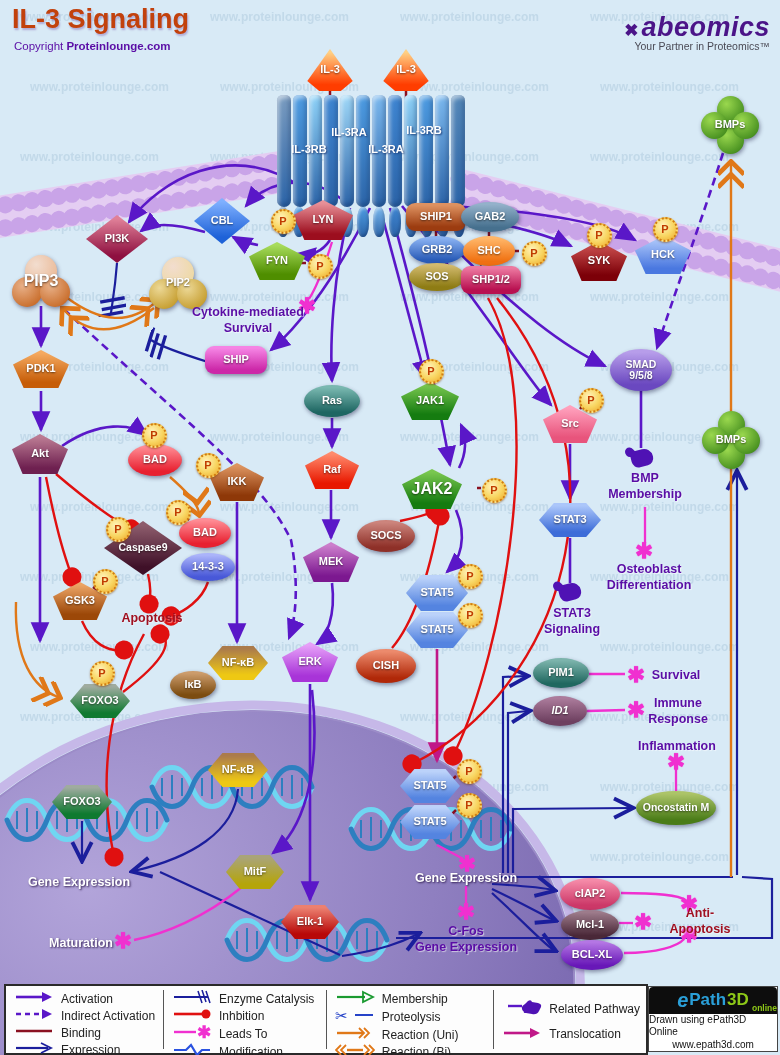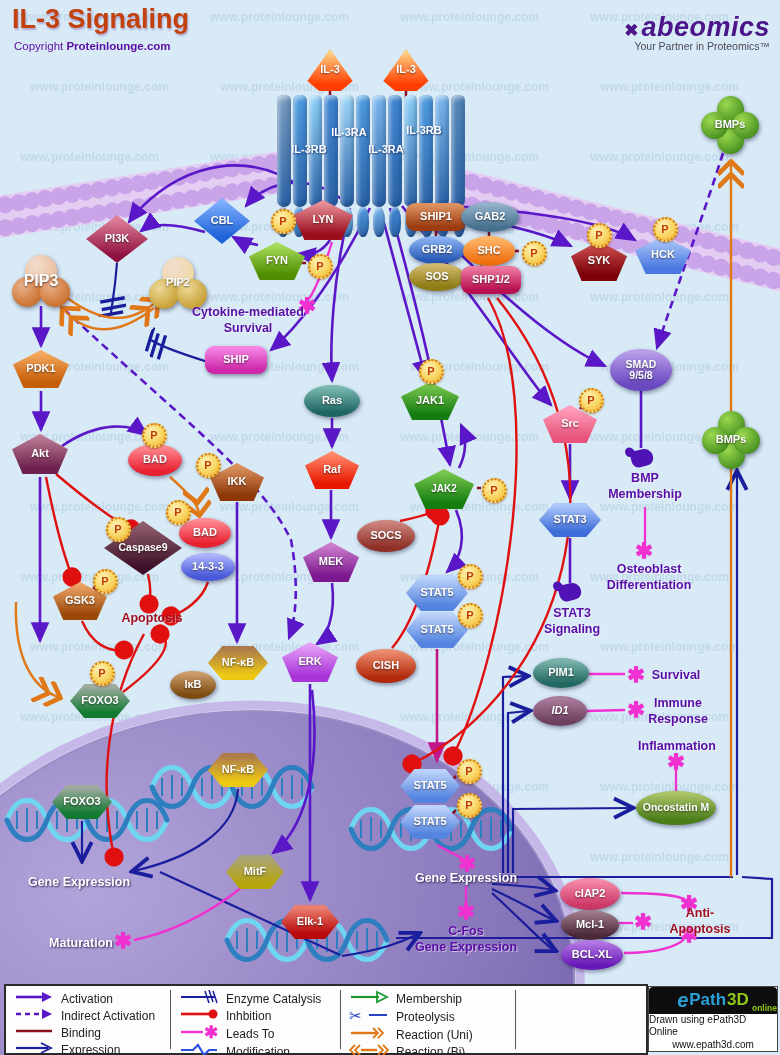--- a/index.html
+++ b/index.html
@@ -422,21 +422,21 @@
       </div>
       <div class="node s-pent" style="left: 305px; top: 451px; width: 54px; height: 38px; font-size: 11px; background: linear-gradient(rgb(255, 138, 108) 8%, rgb(232, 24, 0) 85%);">
         <span class="lbl" style="white-space: pre-line;">Raf</span>
       </div>
       <div class="node s-pent" style="left: 303px; top: 542px; width: 56px; height: 40px; font-size: 11px; background: linear-gradient(rgb(204, 126, 204) 8%, rgb(124, 24, 144) 85%);">
         <span class="lbl" style="white-space: pre-line;">MEK</span>
       </div>
       <div class="node s-pent" style="left: 401px; top: 382px; width: 58px; height: 38px; font-size: 11px; background: linear-gradient(rgb(121, 199, 79) 8%, rgb(21, 124, 16) 85%);">
         <span class="lbl" style="white-space: pre-line;">JAK1</span>
       </div>
-      <div class="node s-pent" style="left: 414px; top: 469px; width: 60px; height: 40px; font-size: 10px; background: linear-gradient(rgb(121, 199, 79) 8%, rgb(21, 124, 16) 85%);">
+      <div class="node s-pent" style="left: 402px; top: 469px; width: 60px; height: 40px; font-size: 16px; background: linear-gradient(rgb(121, 199, 79) 8%, rgb(21, 124, 16) 85%);">
         <span class="lbl" style="white-space: pre-line;">JAK2</span>
       </div>
       <div class="node s-pent" style="left: 543px; top: 405px; width: 54px; height: 38px; font-size: 11px; background: linear-gradient(rgb(255, 160, 188) 8%, rgb(232, 84, 124) 85%);">
         <span class="lbl" style="white-space: pre-line;">Src</span>
       </div>
       <div class="node s-ell" style="left: 610px; top: 349px; width: 62px; height: 42px; font-size: 10.5px; background: linear-gradient(rgb(183, 157, 234) 8%, rgb(106, 72, 192) 85%);">
         <span class="lbl" style="white-space: pre-line;">SMAD
 9/5/8</span>
       </div>
       <div class="node s-hex" style="left: 539px; top: 503px; width: 62px; height: 34px; font-size: 11px; background: linear-gradient(rgb(171, 198, 250) 8%, rgb(60, 108, 216) 85%);">
@@ -699,20 +699,36 @@
         <div class="lg-item">
           <span><svg width="40" height="14">
               <path d="M12,7 L28,7" stroke="#e07818" stroke-width="2.4"></path>
               <path d="M11,2 L6,7 L11,12 M6,2 L1,7 L6,12" fill="none" stroke="#e07818" stroke-width="1.8"></path>
               <path d="M29,2 L34,7 L29,12 M34,2 L39,7 L34,12" fill="none" stroke="#e07818" stroke-width="1.8"></path>
             </svg></span>
           <span>Reaction (Bi)</span>
         </div>
       </div>
       <div class="lg-div"></div>
+      <div class="lg-col" style="flex: 1 1 0%; justify-content: center; gap: 6px;">
+        <div class="lg-item">
+          <span><svg width="40" height="18">
+              <path d="M6,7 L20,7" stroke="#5a17c8" stroke-width="2.4"></path>
+              <path d="M22,13 q-5,-5 1,-8 l3,-3 q3,-2 4,1 l6,1 q4,1 3,4 l-2,4 q-2,4 -7,3 l-6,-1 q-3,0 -2,-1 z" fill="#4f12b4"></path>
+            </svg></span>
+          <span>Related Pathway</span>
+        </div>
+        <div class="lg-item">
+          <span><svg width="40" height="14">
+              <path d="M2,7 L30,7" stroke="#c01888" stroke-width="2.6"></path>
+              <path d="M28,2 L38,7 L28,12 z" fill="#c01888"></path>
+            </svg></span>
+          <span>Translocation</span>
+        </div>
+      </div>
     </div>
 
   <div id="epath">
     <div class="black">
       <span class="e1">e</span>
         <span class="e2">Path</span>
         <span class="e3">3D</span>
       <span class="eo">online</span>
     </div>
     <div class="white">

